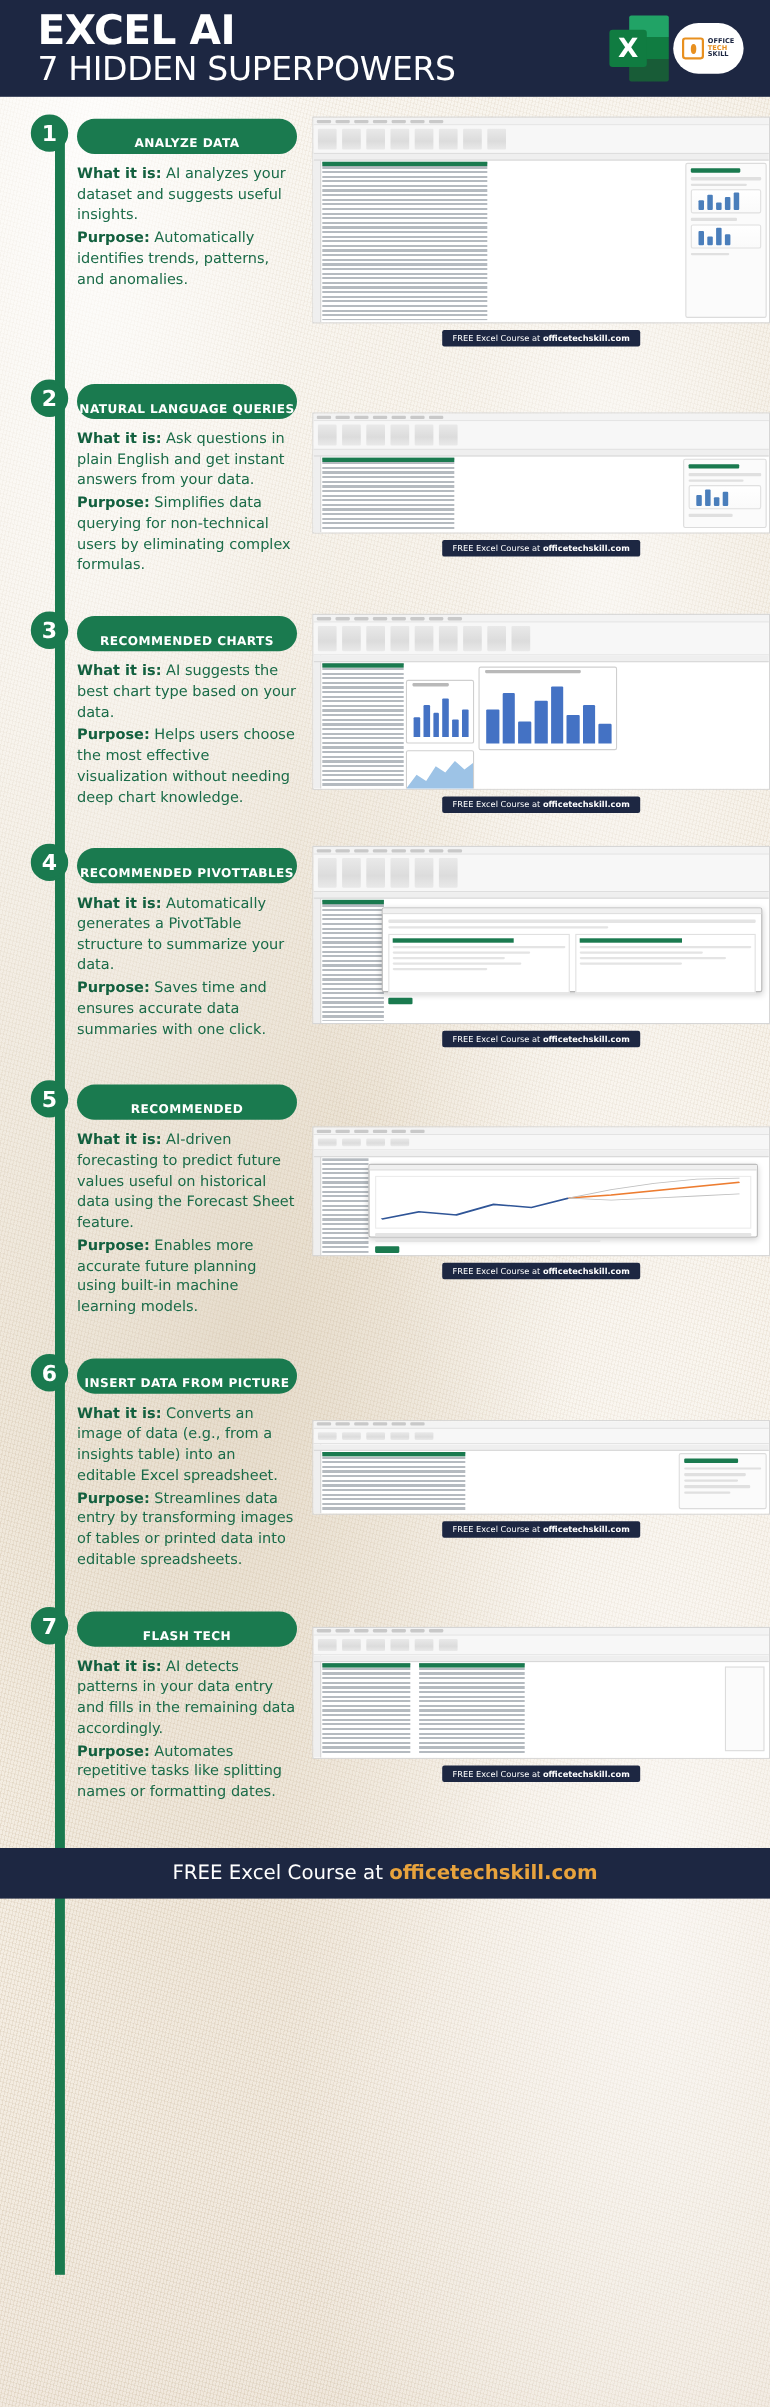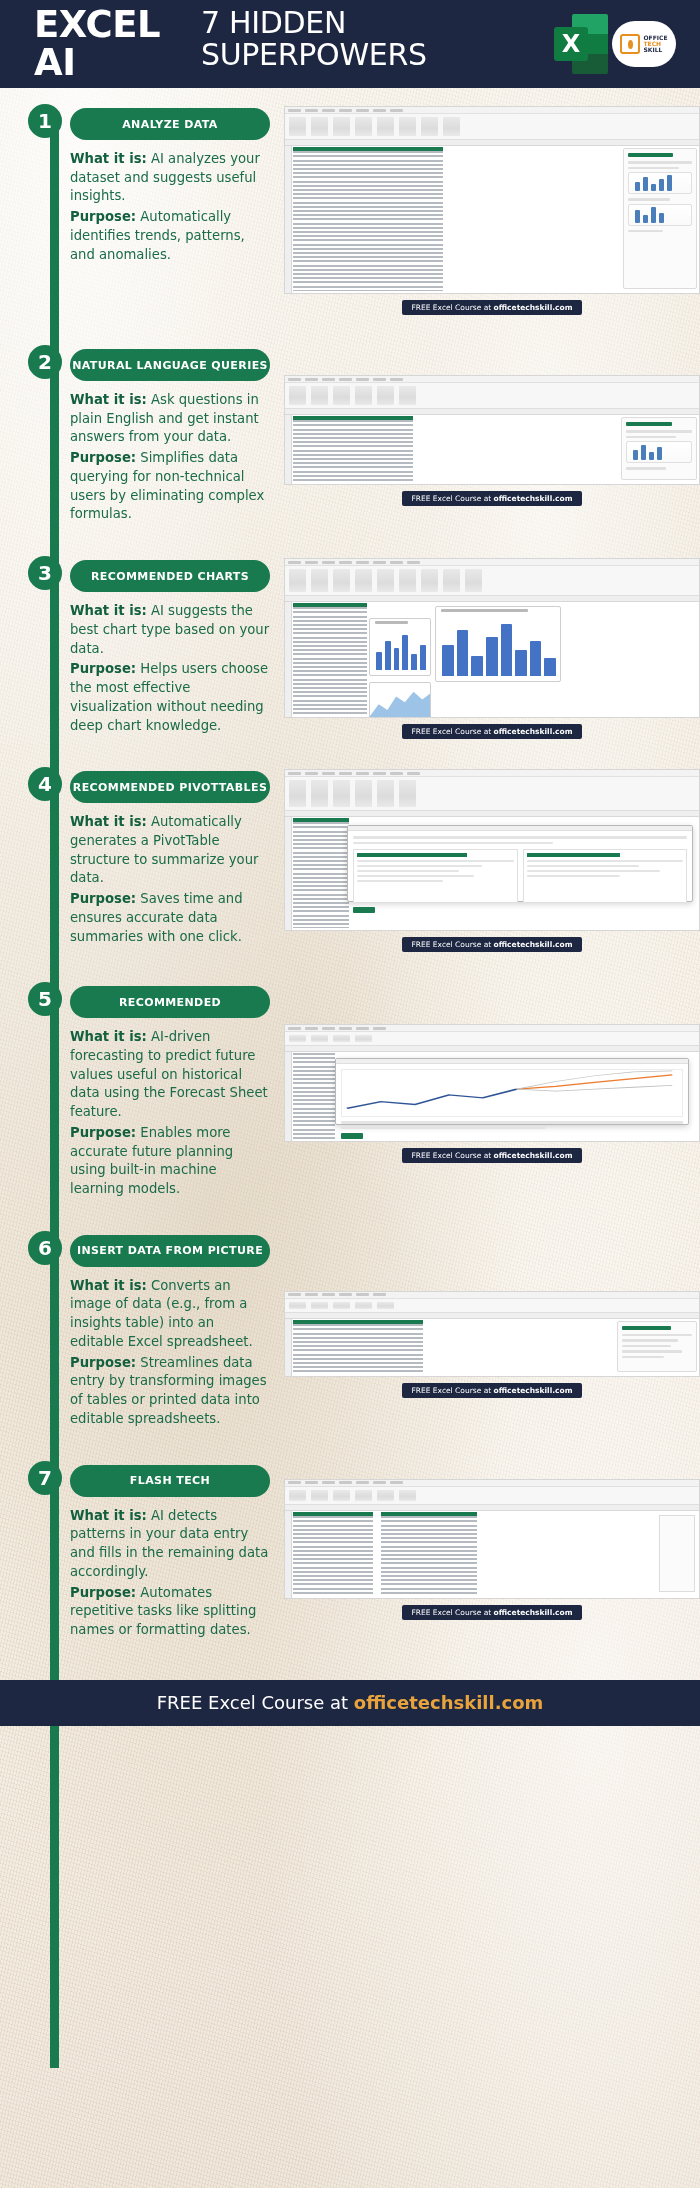--- a/index.html
+++ b/index.html
@@ -30,21 +30,21 @@
   .header {
     background: #1d2742;
     height: 88px;
     display: flex;
     align-items: center;
     justify-content: space-between;
     padding: 0 24px 0 34px;
     position: relative;
     z-index: 5;
   }
-  .header-titles { display: flex; flex-direction: row; justify-content: center; }
+  .header-titles { display: flex; flex-direction: column; justify-content: center; }
   .title-main {
     color: #ffffff;
     font-size: 37px;
     font-weight: bold;
     letter-spacing: -0.5px;
     line-height: 1.02;
     font-family: "DejaVu Sans", sans-serif;
   }
   .title-sub {
     color: #ffffff;
@@ -125,21 +125,21 @@
   }
 
   .section-body { flex: 1; display: flex; padding-left: 8px; }
 
   .text-col { width: 200px; flex: none; }
 
   .pill {
     background: #1a7a4f;
     border-radius: 16px;
     height: 18px;
-    display: flex; align-items: center; justify-content: center;
+    display: flex; justify-content: center;
     padding: 16px 12px;
     margin-top: 8px;
   }
   .pill-label {
     color: #ffffff; font-size: 11px; font-weight: bold;
     letter-spacing: 0.4px; white-space: nowrap;
     font-family: "DejaVu Sans", sans-serif;
   }
 
   .desc {

